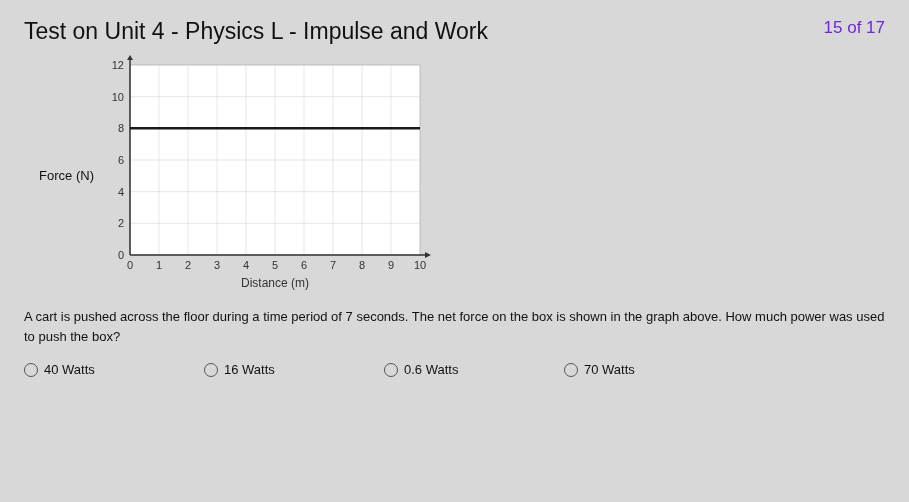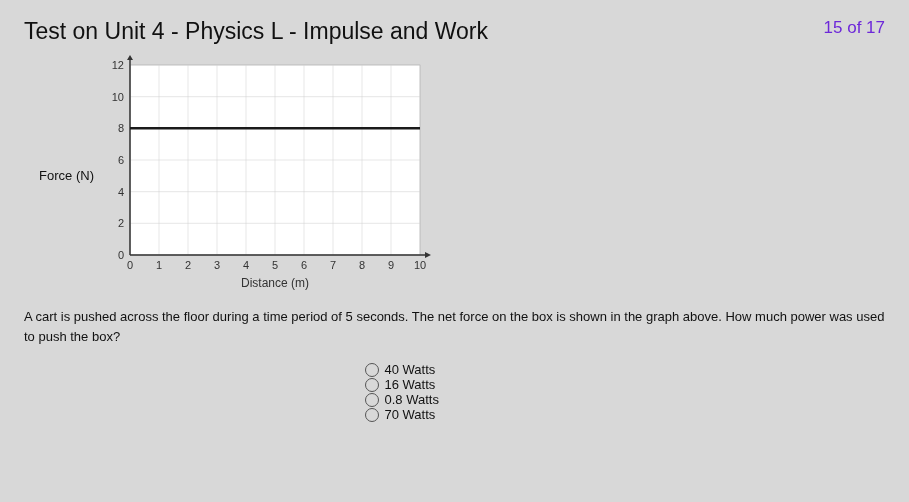--- a/index.html
+++ b/index.html
@@ -60,21 +60,21 @@
     }
     .question-text {
       font-size: 13px;
       line-height: 1.5;
       max-width: 870px;
       margin-bottom: 16px;
       color: #111;
     }
     .answers {
       display: flex;
-      flex-direction: column;
+      flex-direction: row;
       gap: 0px;
       align-items: center;
     }
     .answer-option {
       display: flex;
       align-items: center;
       gap: 6px;
       min-width: 180px;
       font-size: 13px;
     }
@@ -151,33 +151,33 @@
         <text x="291" y="214" text-anchor="middle" font-size="11" fill="#333">9</text>
         <text x="320" y="214" text-anchor="middle" font-size="11" fill="#333">10</text>
 
         <line x1="30" y1="73.3" x2="320" y2="73.3" stroke="#1a1a1a" stroke-width="2.5"></line>
 
         <text x="175" y="232" text-anchor="middle" font-size="12" fill="#333">Distance (m)</text>
       </svg>
     </div>
   </div>
 
-  <div class="question-text">A cart is pushed across the floor during a time period of 5 seconds.  The net force on the box is shown in the graph above.  How much power was used to push the box?</div>
+  <div class="question-text">A cart is pushed across the floor during a time period of 7 seconds.  The net force on the box is shown in the graph above.  How much power was used to push the box?</div>
 
   <div class="answers">
     <div class="answer-option">
       <span class="radio-circle"></span>
       <span>40 Watts</span>
     </div>
     <div class="answer-option">
       <span class="radio-circle"></span>
       <span>16 Watts</span>
     </div>
     <div class="answer-option">
       <span class="radio-circle"></span>
-      <span>0.8 Watts</span>
+      <span>0.6 Watts</span>
     </div>
     <div class="answer-option">
       <span class="radio-circle"></span>
       <span>70 Watts</span>
     </div>
   </div>
 </div>
 
 </body></html>

